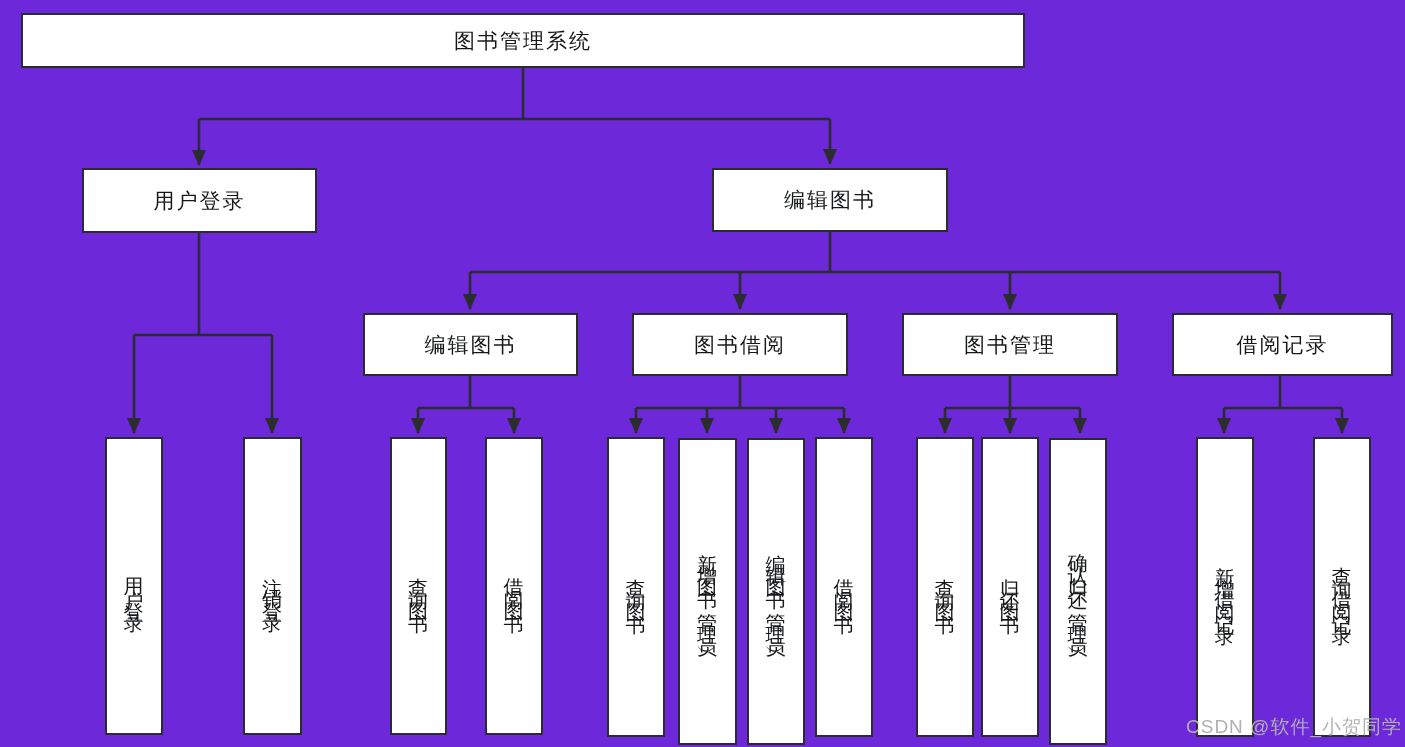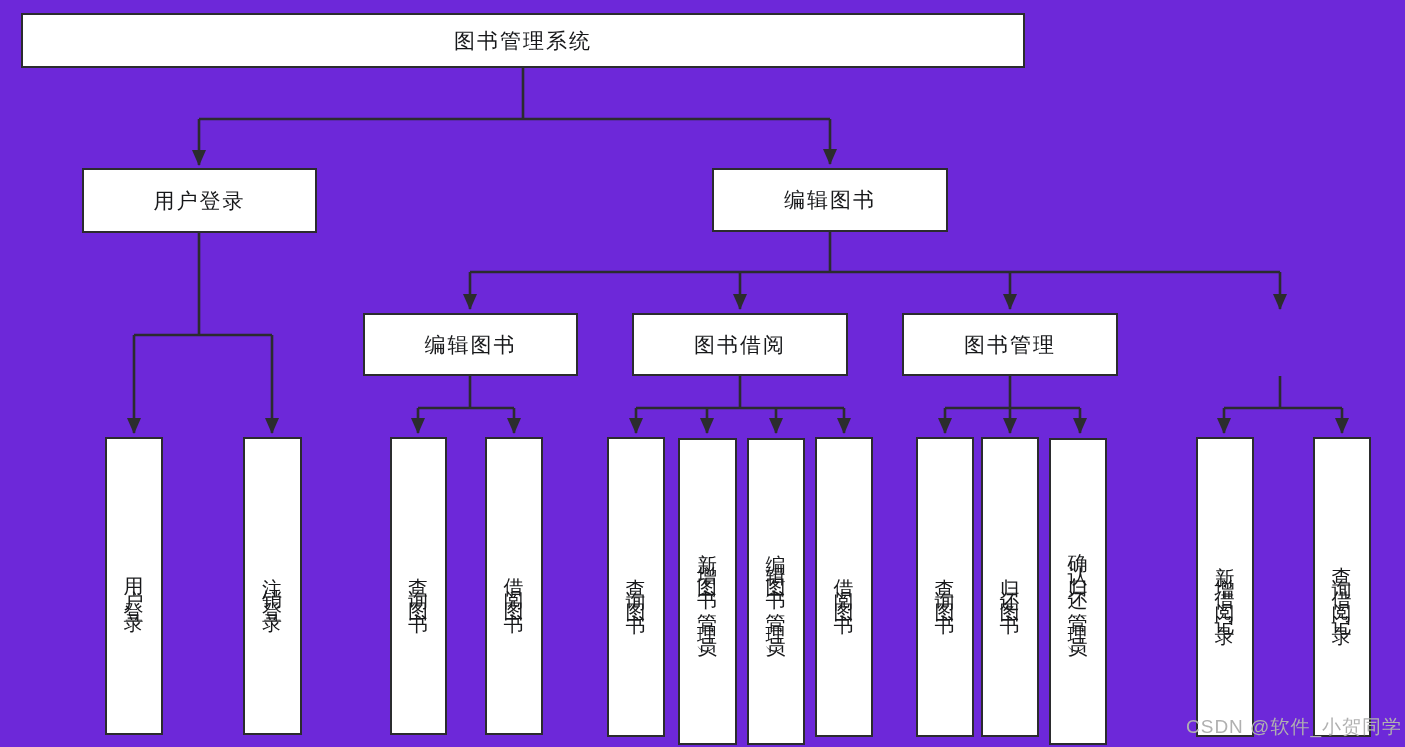--- a/index.html
+++ b/index.html
@@ -116,20 +116,23 @@
 
   <div class="node hbox" style="left:363px;top:313px;width:215px;height:63px">
     <span>编辑图书</span>
   </div>
   <div class="node hbox" style="left:632px;top:313px;width:216px;height:63px">
     <span>图书借阅</span>
   </div>
   <div class="node hbox" style="left:902px;top:313px;width:216px;height:63px">
     <span>图书管理</span>
   </div>
+  <div class="node hbox" style="left:1172px;top:313px;width:221px;height:63px">
+    <span>借阅记录</span>
+  </div>
 
   <div class="node vbox" style="left:105px;top:437px;width:58px;height:298px">
     <span>用户登录</span>
   </div>
   <div class="node vbox" style="left:243px;top:437px;width:59px;height:298px">
     <span>注销登录</span>
   </div>
 
   <div class="node vbox" style="left:390px;top:437px;width:57px;height:298px">
     <span>查询图书</span>

